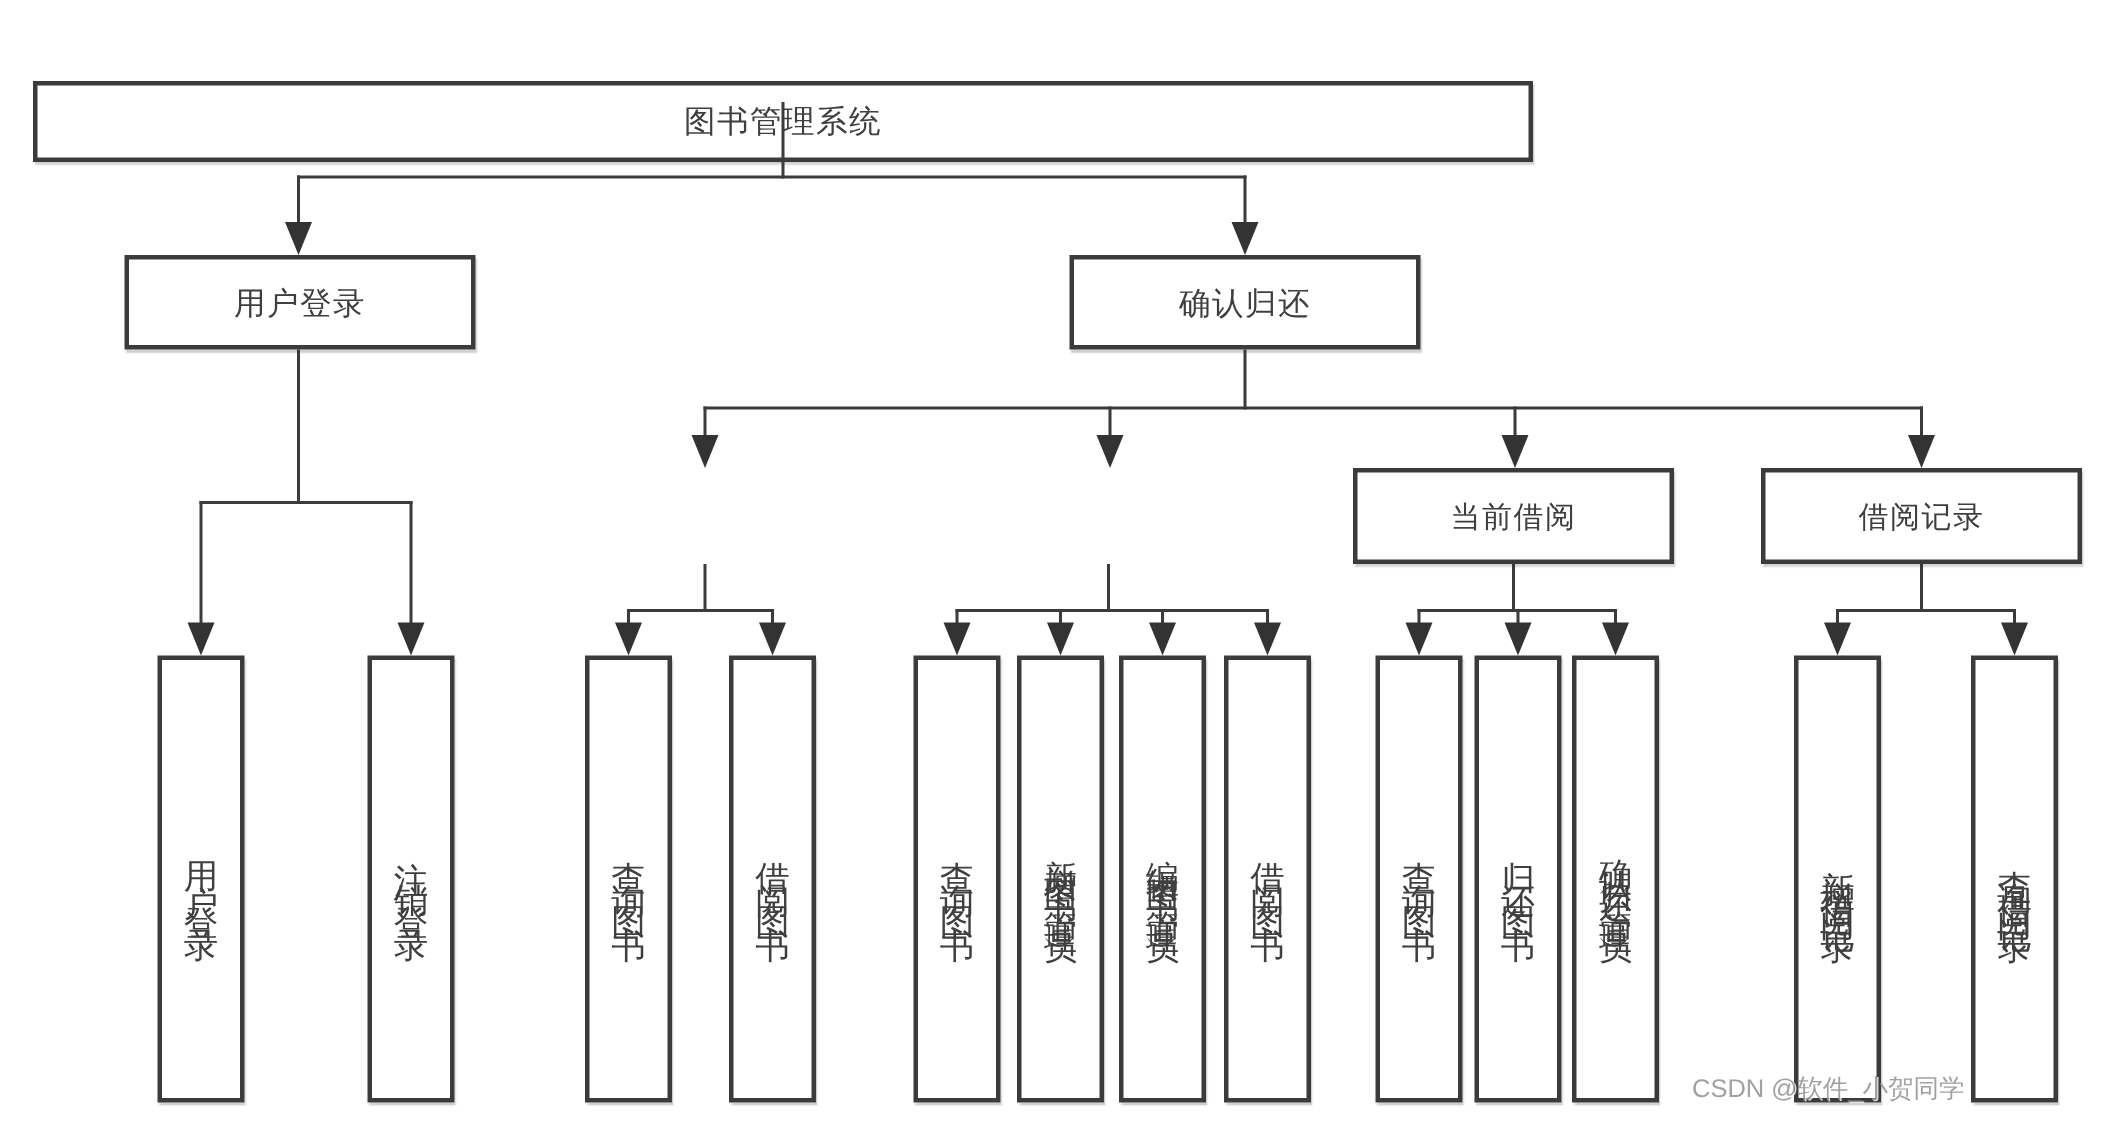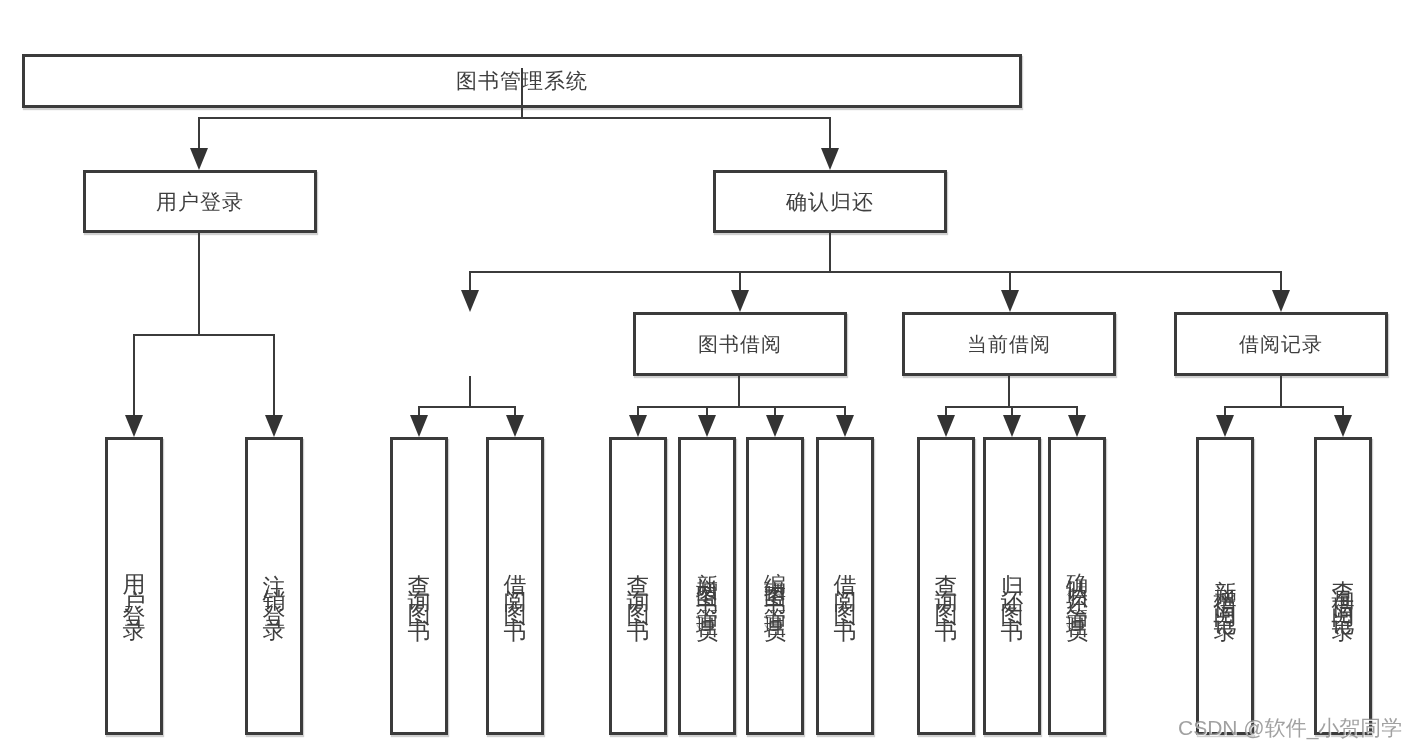--- a/index.html
+++ b/index.html
@@ -31,22 +31,22 @@
   .vline { width:2px; }
   .hline { height:2px; }
   .arrow {
     position:absolute; width:0; height:0;
     border-left:9px solid transparent;
     border-right:9px solid transparent;
     border-top:22px solid #333333;
   }
   
   .watermark {
-    position:absolute; left:1178px; top:714px; z-index:6;
-    font-size:21px; color:rgba(145,145,145,0.85);
+    position:absolute; left:1128px; top:714px; z-index:6;
+    font-size:17px; color:rgba(145,145,145,0.85);
     text-shadow:1px 1px 0 rgba(255,255,255,0.8);
     white-space:nowrap;
   }
 </style>
 </head>
 <body>
 
 <div class="canvas">
 
   <div class="node hnode" style="left:22px; top:14px; width:1000px; height:54px;margin-top:40px;">
@@ -55,23 +55,20 @@
 
   <div class="node hnode" style="left:83px; top:170px; width:234px; height:63px;">
     <span>用户登录</span>
   </div>
 
   <div class="node hnode" style="left:713px; top:170px; width:234px; height:63px;">
     <span>确认归还</span>
   </div>
 
 
-  <div class="node l3node" style="left:633px; top:312px; width:214px; height:64px;">
-    <span>图书借阅</span>
-  </div>
 
   <div class="node l3node" style="left:902px; top:312px; width:214px; height:64px;">
     <span>当前借阅</span>
   </div>
 
   <div class="node l3node" style="left:1174px; top:312px; width:214px; height:64px;">
     <span>借阅记录</span>
   </div>
 
   <div class="node leaf" style="left:105px; top:437px;">

